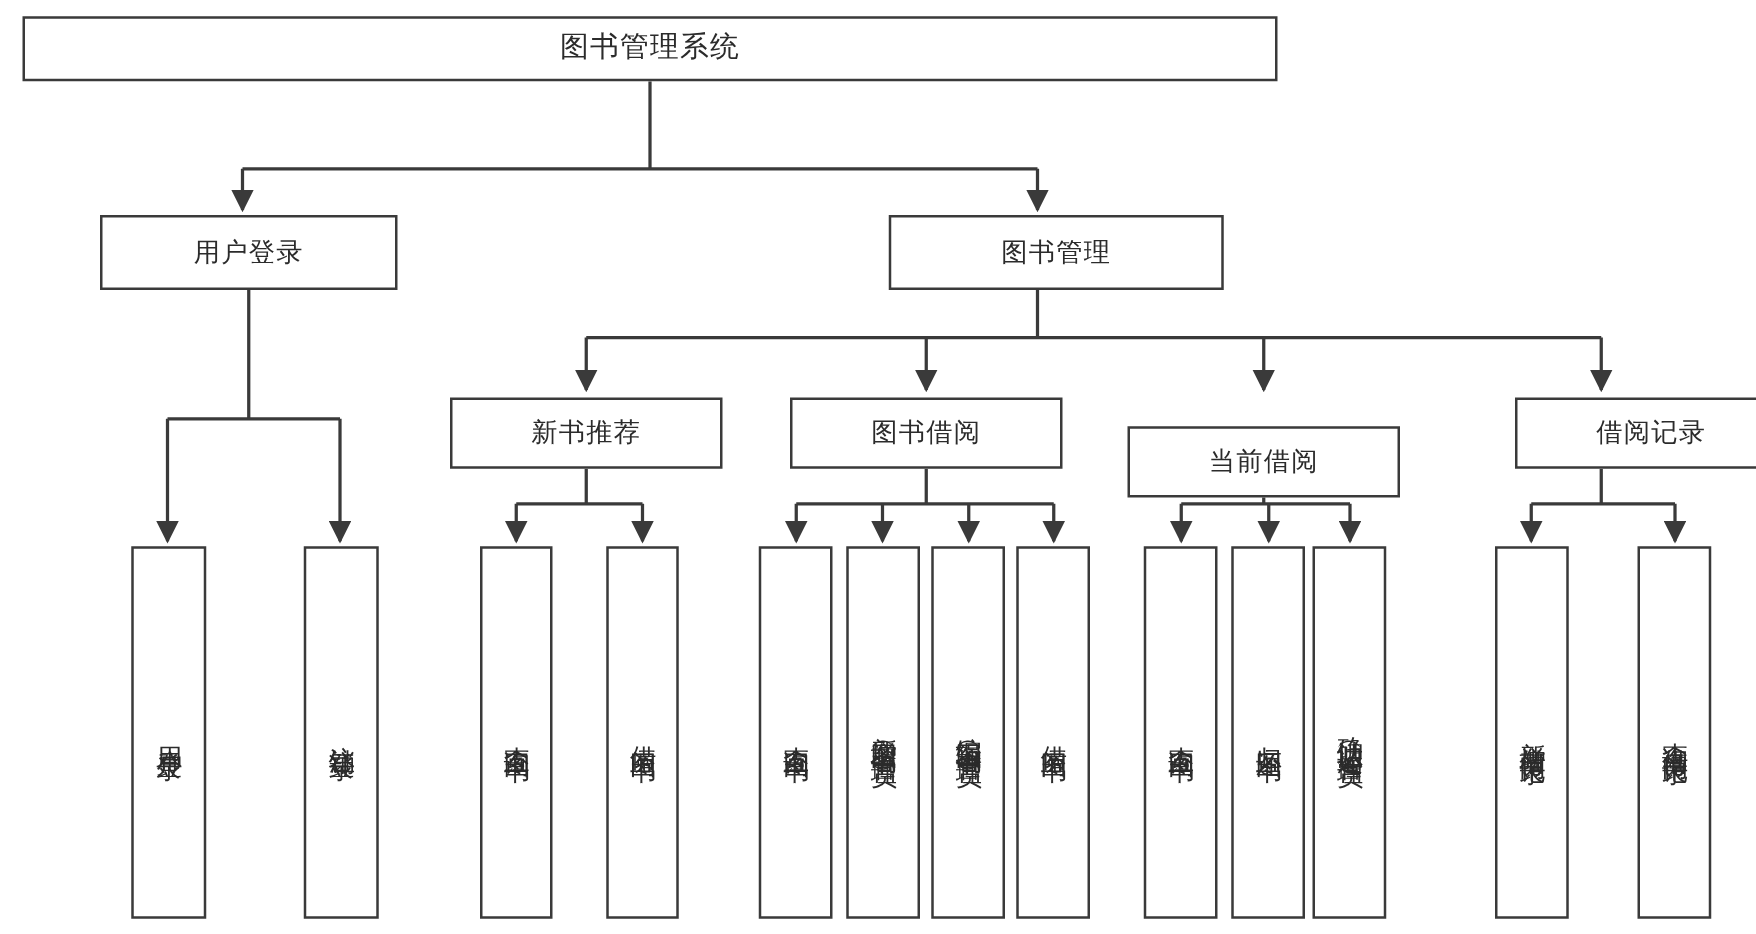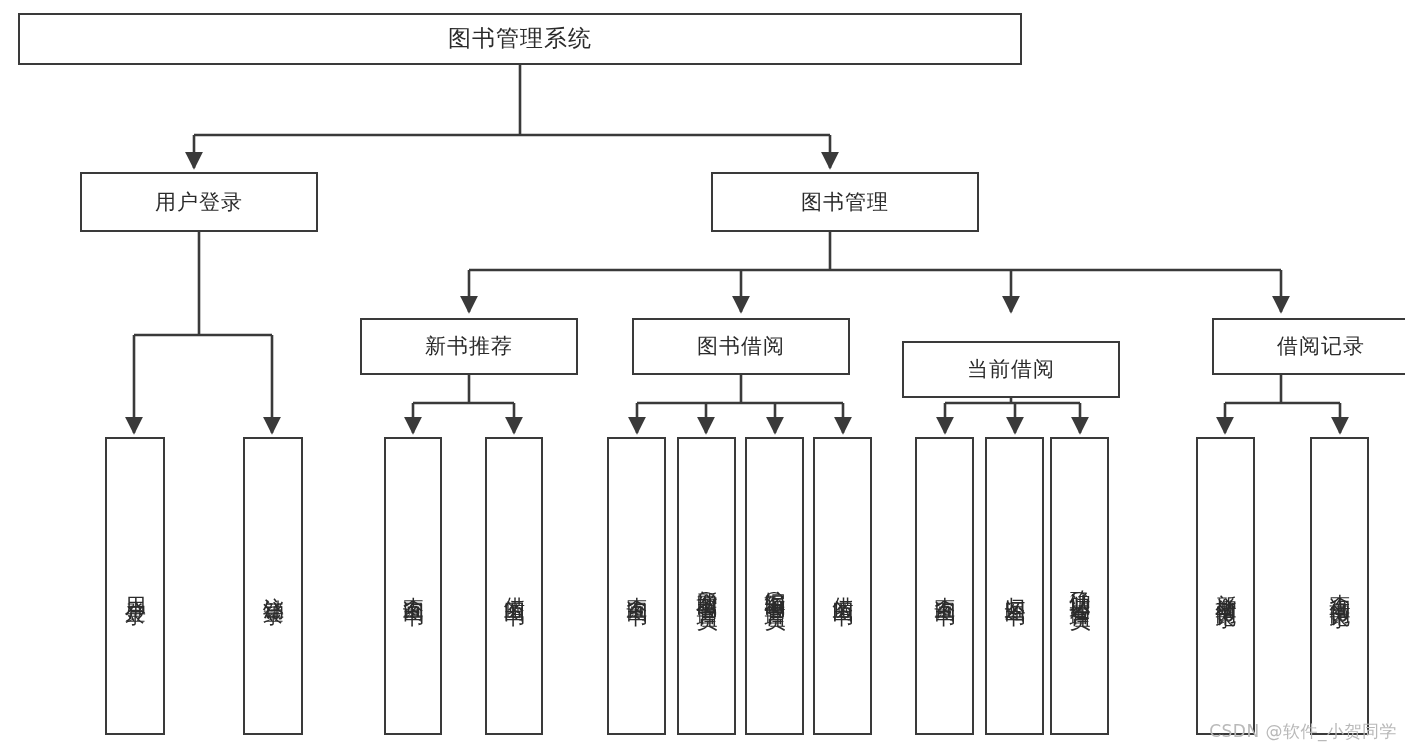--- a/index.html
+++ b/index.html
@@ -185,15 +185,14 @@
     <span class="node-label">确认归还（管理员）</span>
   </div>
 
   <div class="node vertical" style="left:1196px; top:437px; width:59px; height:298px; font-size:21px;">
     <span class="node-label">新增借阅记录</span>
   </div>
   <div class="node vertical" style="left:1310px; top:437px; width:59px; height:298px; font-size:21px;">
     <span class="node-label">查询借阅记录</span>
   </div>
 
-  <div class="watermark">CSDN @软件_小贺同学</div>
 
 </div>
 
 </body></html>

